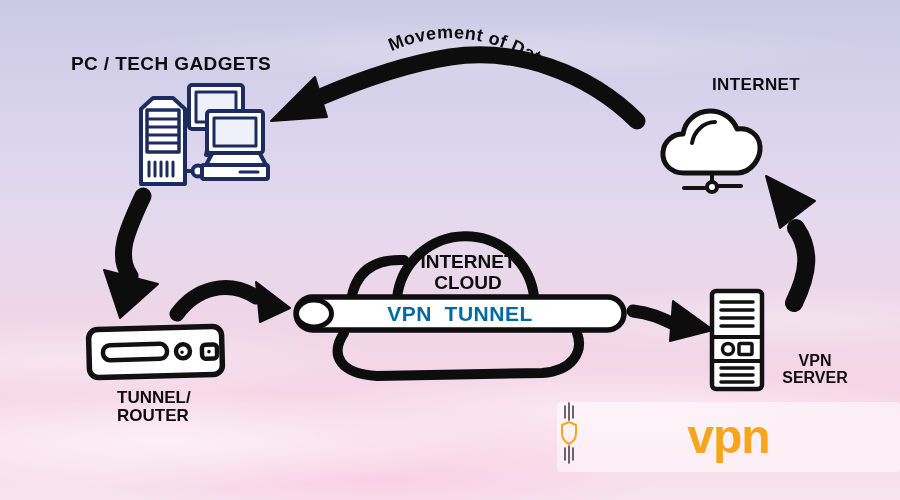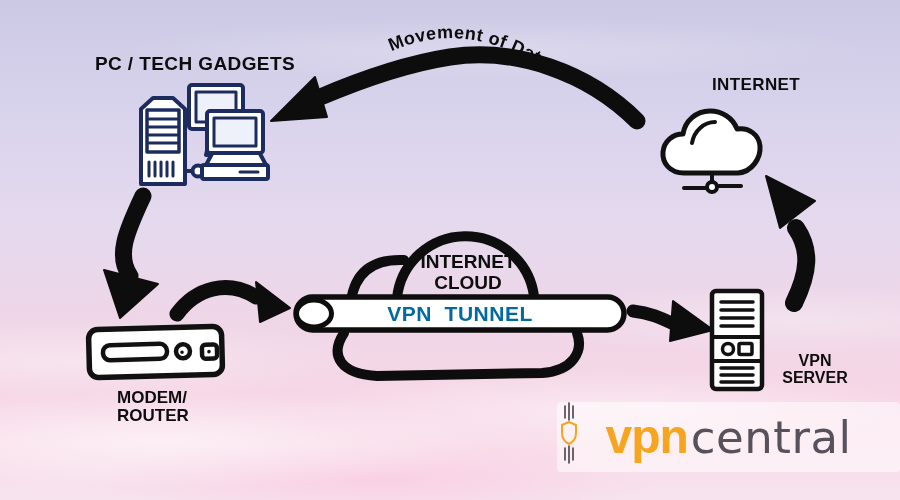--- a/index.html
+++ b/index.html
@@ -15,21 +15,21 @@
       radial-gradient(45% 11% at 42% 96%, rgba(250,205,228,0.85), transparent 70%),
       radial-gradient(50% 12% at 8% 72%, rgba(255,255,255,0.35), transparent 70%),
       radial-gradient(45% 10% at 88% 64%, rgba(255,255,255,0.30), transparent 70%),
       radial-gradient(60% 9% at 55% 10%, rgba(255,255,255,0.22), transparent 70%),
       linear-gradient(180deg,#ccc9e5 0%,#d8d3ec 22%,#e5d9ee 45%,#eed6e8 62%,#f6d6e6 78%,#f9dde9 90%,#f6e3ee 100%);
   }
   .lbl{
     position:absolute;color:#0d0d0d;font-weight:bold;text-align:center;
     white-space:pre-line;line-height:1.08;
   }
-  #pc-label{left:92px;top:54px;width:206px;font-size:19px;letter-spacing:.4px;}
+  #pc-label{left:68px;top:54px;width:206px;font-size:19px;letter-spacing:.4px;}
   #internet-label{left:696px;top:76px;width:120px;font-size:17px;letter-spacing:.4px;}
   #modem-label{left:100px;top:389px;width:110px;font-size:17px;text-align:left;padding-left:17px;box-sizing:border-box;}
   #server-label{left:765px;top:352px;width:100px;font-size:16px;}
   #cloud-label{left:398px;top:252px;width:140px;font-size:19px;}
   #tunnel-label{
     position:absolute;left:296px;top:297px;width:328px;height:33px;
     display:flex;align-items:center;justify-content:center;
     font-weight:bold;font-size:21px;color:#0369a1;white-space:pre;letter-spacing:.5px;
   }
   svg{position:absolute;left:0;top:0;}
@@ -144,35 +144,34 @@
       <rect x="739" y="343.5" width="13" height="11" rx="1.5"></rect>
       <line x1="721" y1="368" x2="753" y2="368"></line>
       <line x1="721" y1="375" x2="753" y2="375"></line>
       <line x1="721" y1="382" x2="753" y2="382"></line>
     </g>
   </g>
 </svg>
 
 <div class="lbl" id="pc-label">PC / TECH GADGETS</div>
 <div class="lbl" id="internet-label">INTERNET</div>
-<div class="lbl" id="modem-label">MODEM/
+<div class="lbl" id="modem-label">TUNNEL/
 ROUTER</div>
 <div class="lbl" id="server-label">VPN
 SERVER</div>
 <div class="lbl" id="cloud-label">INTERNET
 CLOUD</div>
 <div id="tunnel-label">VPN  TUNNEL</div>
 
 <div class="logo-box">
   <span class="logo-vpn">vpn</span>
   <svg class="logo-divider" viewBox="0 0 24 62">
     <g stroke="#45404b" stroke-width="1.6" stroke-linecap="round">
       <line x1="8" y1="4" x2="8" y2="16"></line>
       <line x1="12" y1="1" x2="12" y2="18"></line>
       <line x1="16" y1="4" x2="16" y2="16"></line>
       <line x1="8" y1="46" x2="8" y2="58"></line>
       <line x1="12" y1="44" x2="12" y2="61"></line>
       <line x1="16" y1="46" x2="16" y2="58"></line>
     </g>
     <path d="M12 20 L19 23 V31 C19 36.5 16 40 12 42 C8 40 5 36.5 5 31 V23 Z" fill="none" stroke="#f7a51f" stroke-width="2" stroke-linejoin="round"></path>
   </svg>
-  <span class="logo-central">central</span>
 </div>
 
 </body></html>

